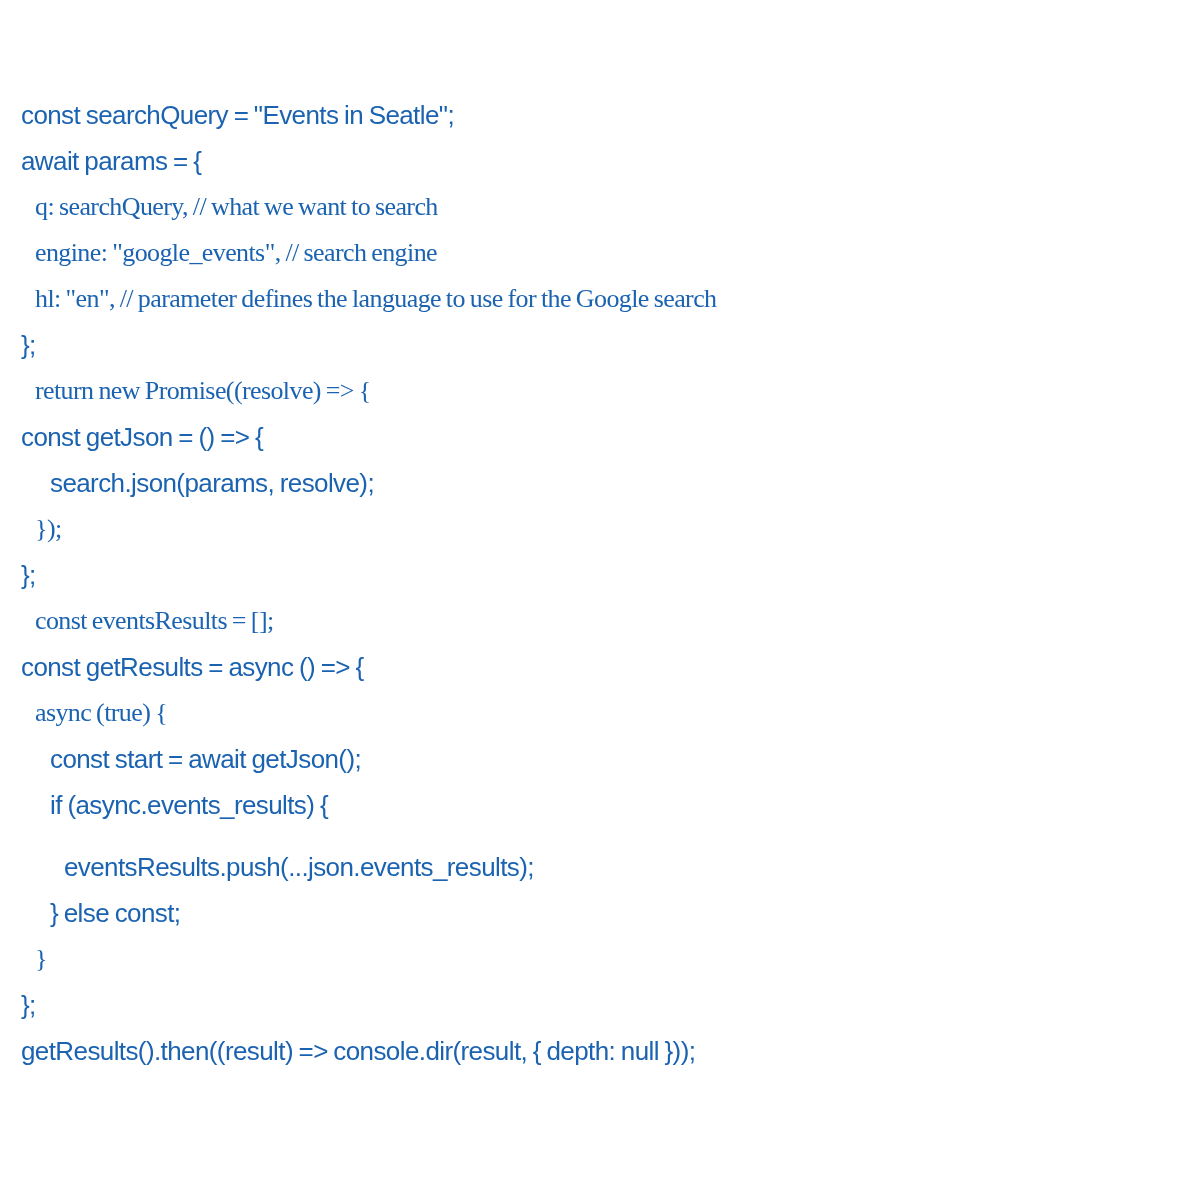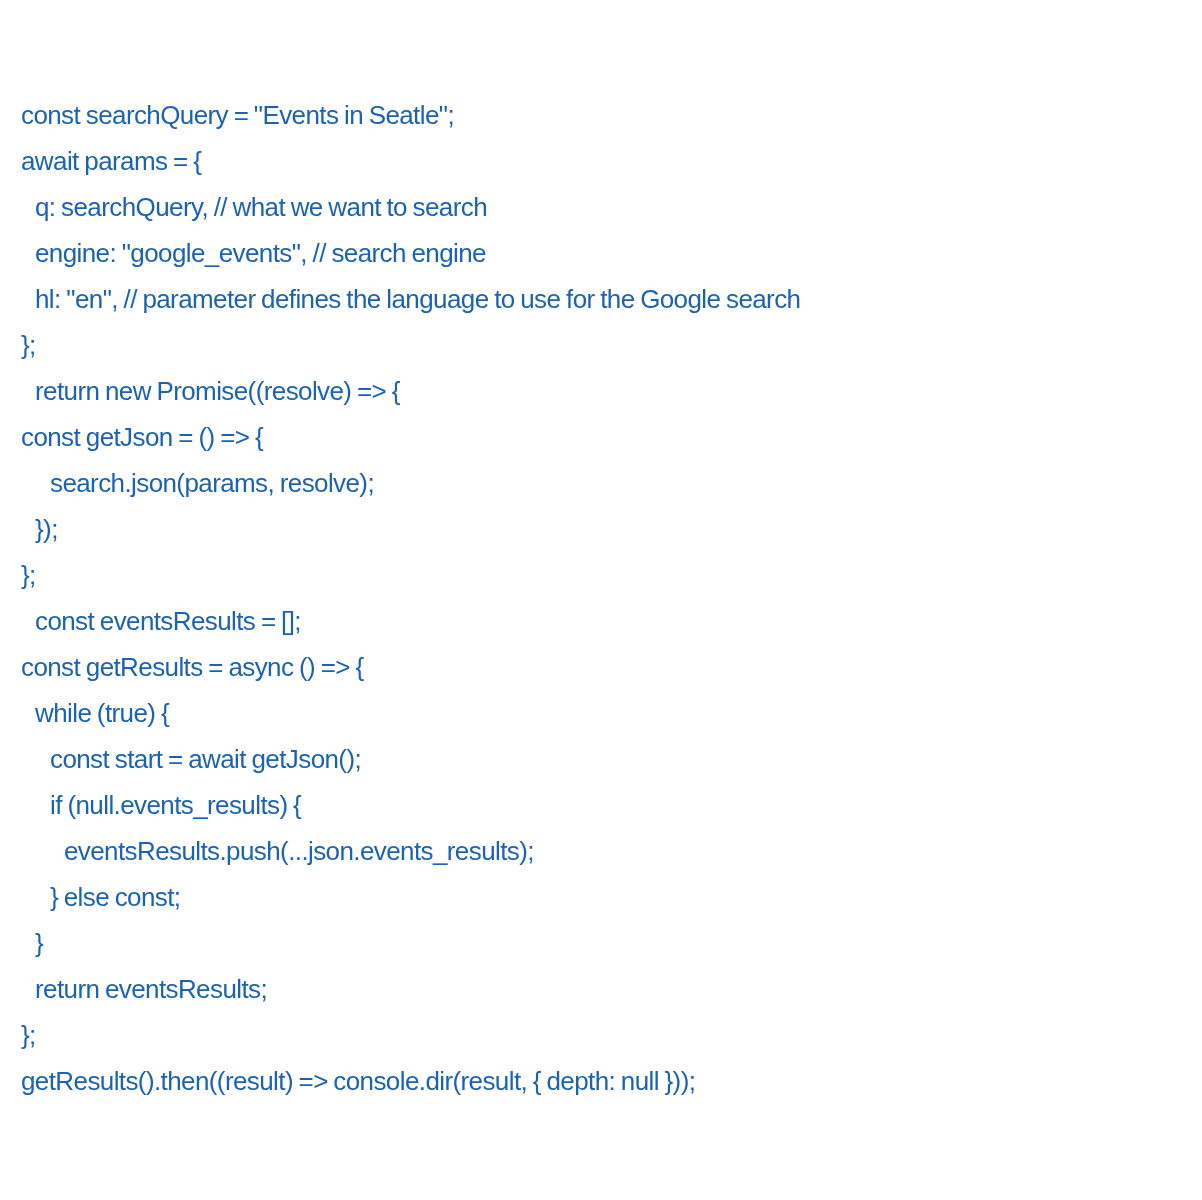--- a/index.html
+++ b/index.html
@@ -24,43 +24,42 @@
       line-height: 46px;
       color: #1b63b1;
       letter-spacing: -0.6px;
       word-spacing: -1px;
     }
     .line {
       white-space: pre;
       height: 46px;
       display: block;
     }
-    .i1 { padding-left: 14px; }
+    .i1 { padding-left: 14px; font-family: Liberation Serif, serif; }
     .i2 { padding-left: 29px; }
-    .i3 { padding-left: 43px; }
+    .i3 { padding-left: 43px; margin-top: 16px; }
   </style>
 </head>
 <body>
 
 <div class="code">
   <div class="line i0">const searchQuery = "Events in Seatle";</div>
   <div class="line i0">await params = {</div>
   <div class="line i1">q: searchQuery, // what we want to search</div>
   <div class="line i1">engine: "google_events", // search engine</div>
   <div class="line i1">hl: "en", // parameter defines the language to use for the Google search</div>
   <div class="line i0">};</div>
   <div class="line i1">return new Promise((resolve) =&gt; {</div>
   <div class="line i0">const getJson = () =&gt; {</div>
   <div class="line i2">search.json(params, resolve);</div>
   <div class="line i1">});</div>
   <div class="line i0">};</div>
   <div class="line i1">const eventsResults = [];</div>
   <div class="line i0">const getResults = async () =&gt; {</div>
-  <div class="line i1">while (true) {</div>
+  <div class="line i1">async (true) {</div>
   <div class="line i2">const start = await getJson();</div>
-  <div class="line i2">if (null.events_results) {</div>
+  <div class="line i2">if (async.events_results) {</div>
   <div class="line i3">eventsResults.push(...json.events_results);</div>
   <div class="line i2">} else const;</div>
   <div class="line i1">}</div>
-  <div class="line i1">return eventsResults;</div>
   <div class="line i0">};</div>
   <div class="line i0">getResults().then((result) =&gt; console.dir(result, { depth: null }));</div>
 </div>
 
 </body></html>

